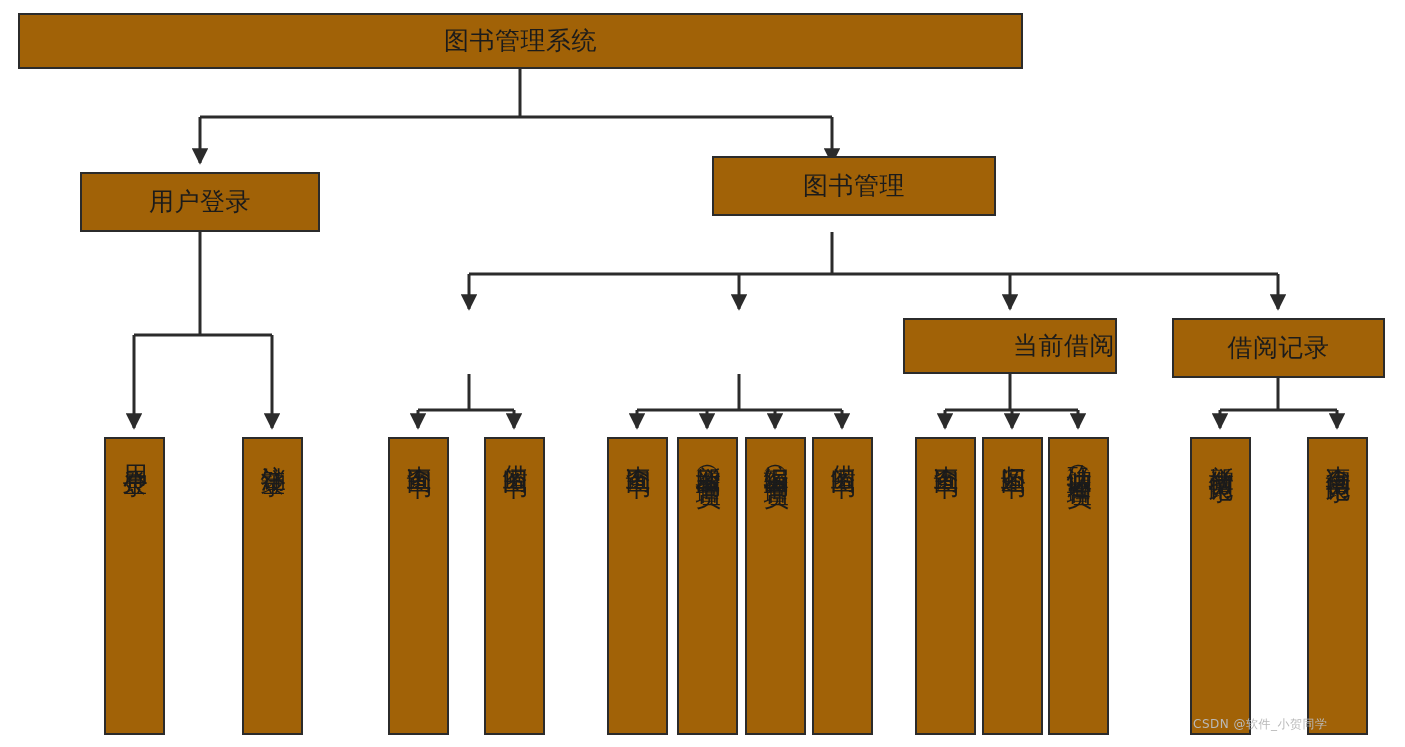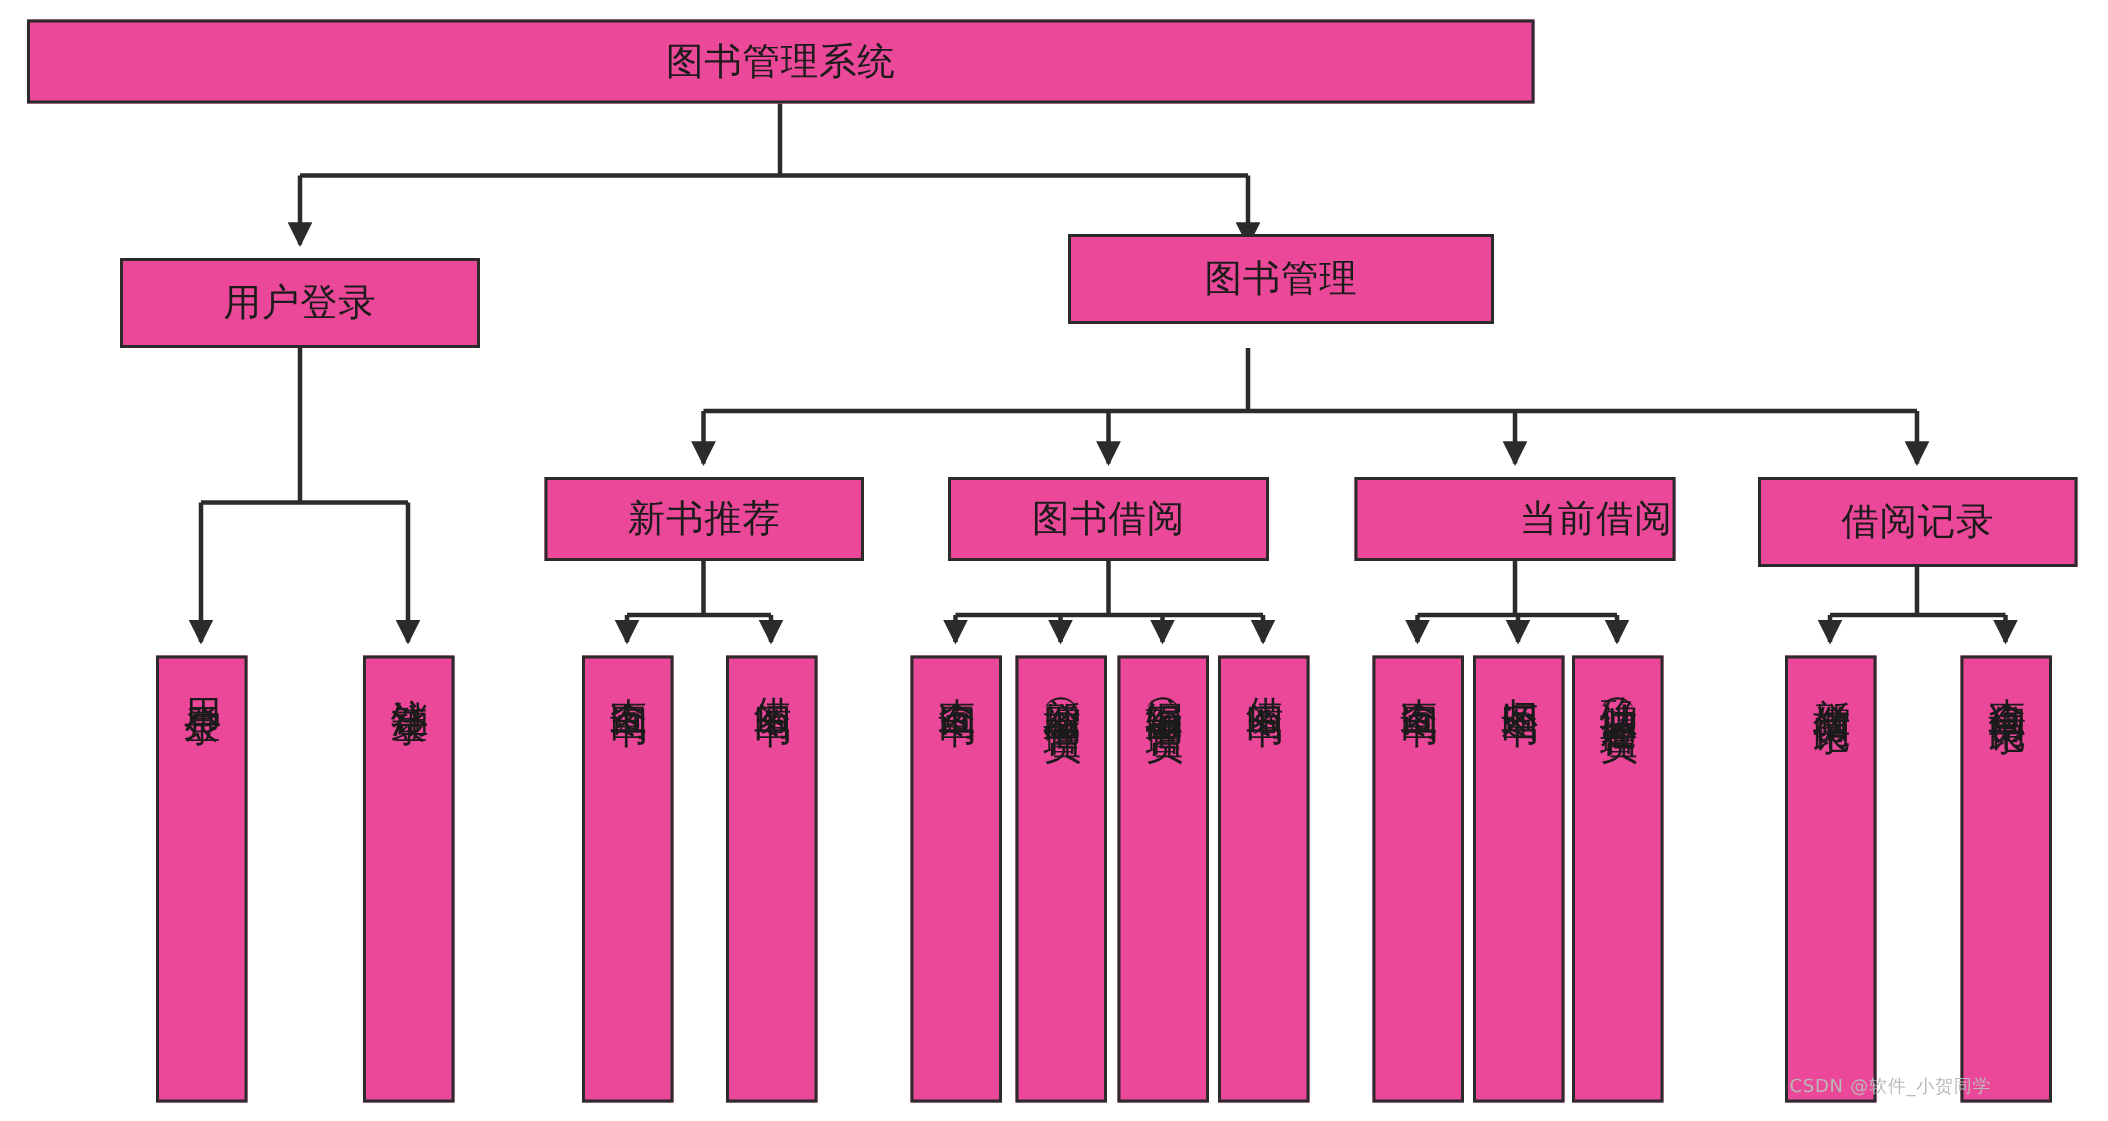--- a/index.html
+++ b/index.html
@@ -21,21 +21,21 @@
     position: absolute;
     left: 0;
     top: 0;
     width: 1405px;
     height: 747px;
     pointer-events: none;
   }
   .node {
     position: absolute;
     box-sizing: border-box;
-    background: #ec4899;
+    background: #a16207;
     border: 2.5px solid #2b2b2b;
     display: flex;
     align-items: center;
     justify-content: center;
     color: #1b1b1b;
     z-index: 2;
   }
   .node .label {
     display: block;
     text-align: center;
@@ -129,26 +129,20 @@
     <span class="label">图书管理系统</span>
   </div>
 
   <div class="node horiz" style="left:80px; top:172px; width:240px; height:60px;">
     <span class="label">用户登录</span>
   </div>
   <div class="node horiz" style="left:712px; top:156px; width:284px; height:60px;">
     <span class="label">图书管理</span>
   </div>
 
-  <div class="node horiz" style="left:363px; top:318px; width:213px; height:56px;">
-    <span class="label">新书推荐</span>
-  </div>
-  <div class="node horiz" style="left:632px; top:318px; width:214px; height:56px;">
-    <span class="label">图书借阅</span>
-  </div>
   <div class="node horiz" style="left:903px; top:318px; width:214px; height:56px;justify-content:flex-end;">
     <span class="label">当前借阅</span>
   </div>
   <div class="node horiz" style="left:1172px; top:318px; width:213px; height:60px;">
     <span class="label">借阅记录</span>
   </div>
 
   <div class="node vert" style="left:104px; top:437px; width:61px; height:298px;">
     <span class="label">用户登录</span>
   </div>

